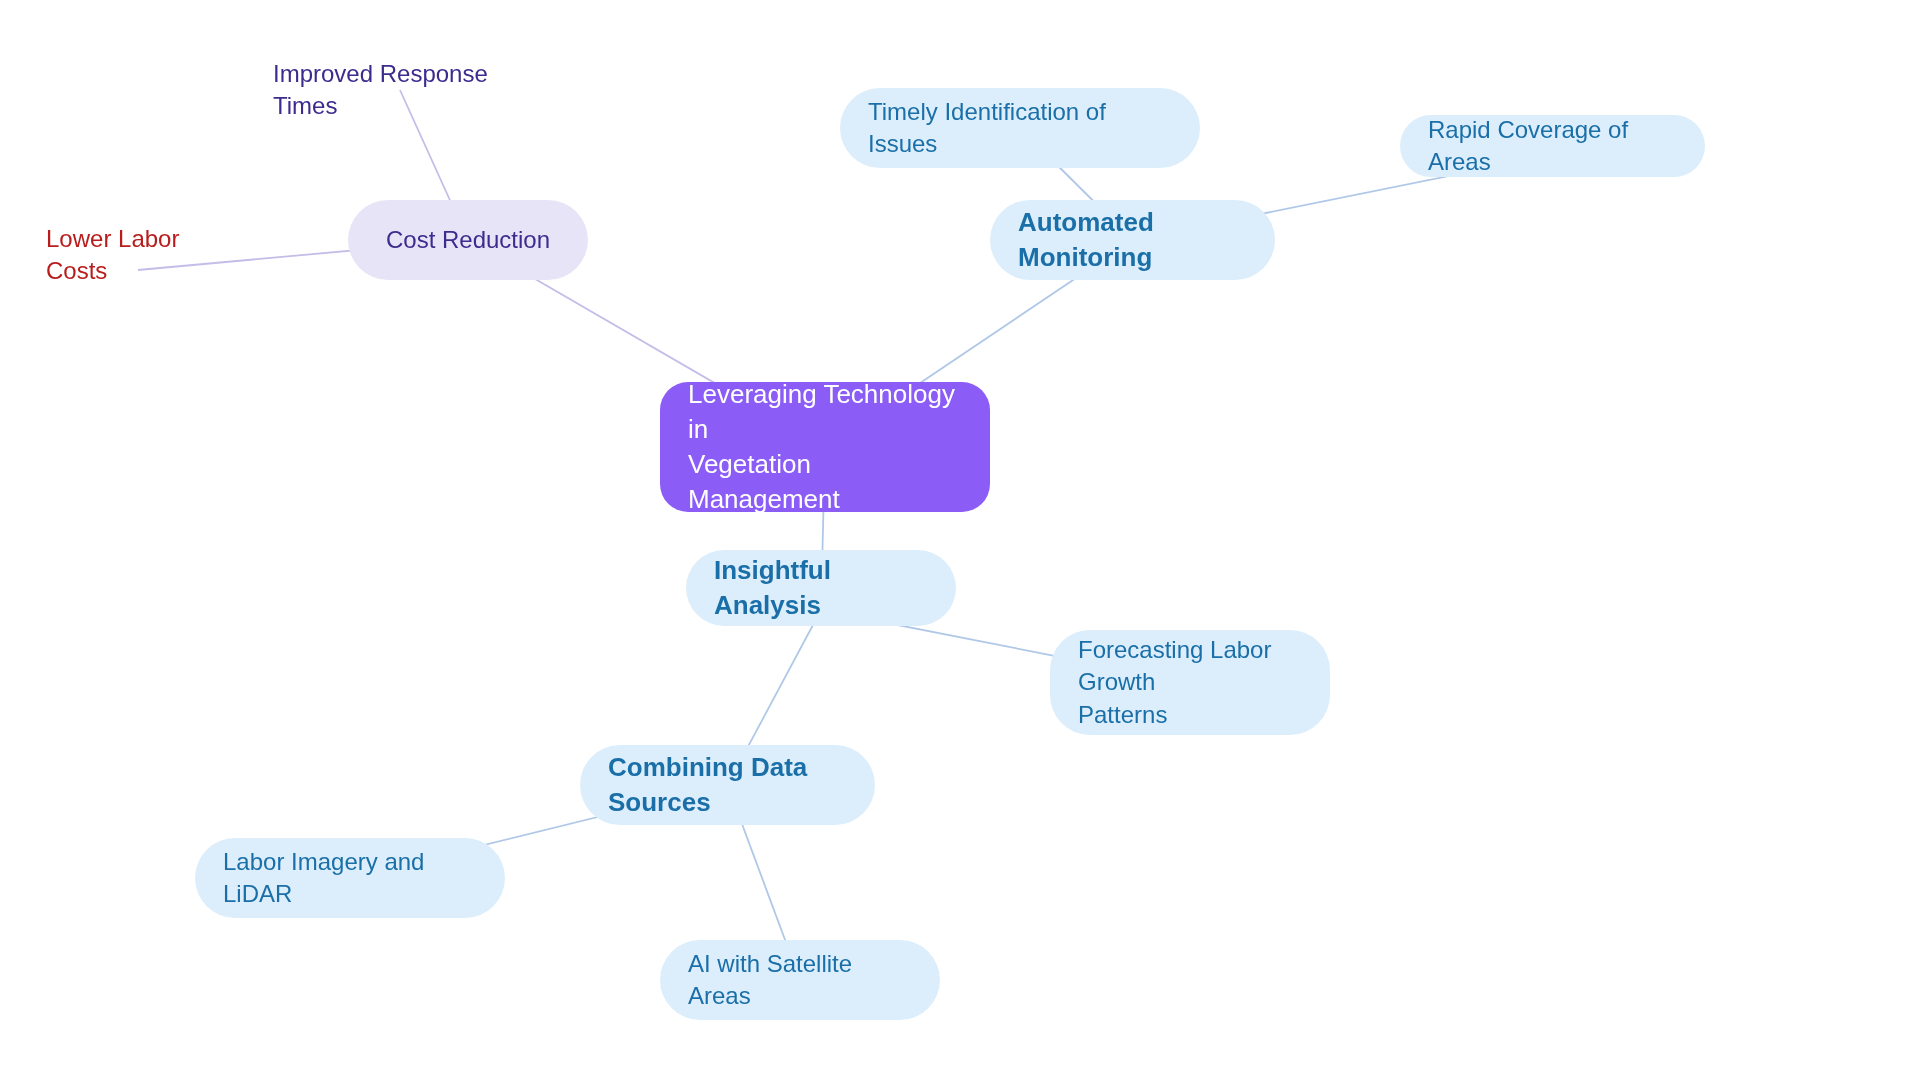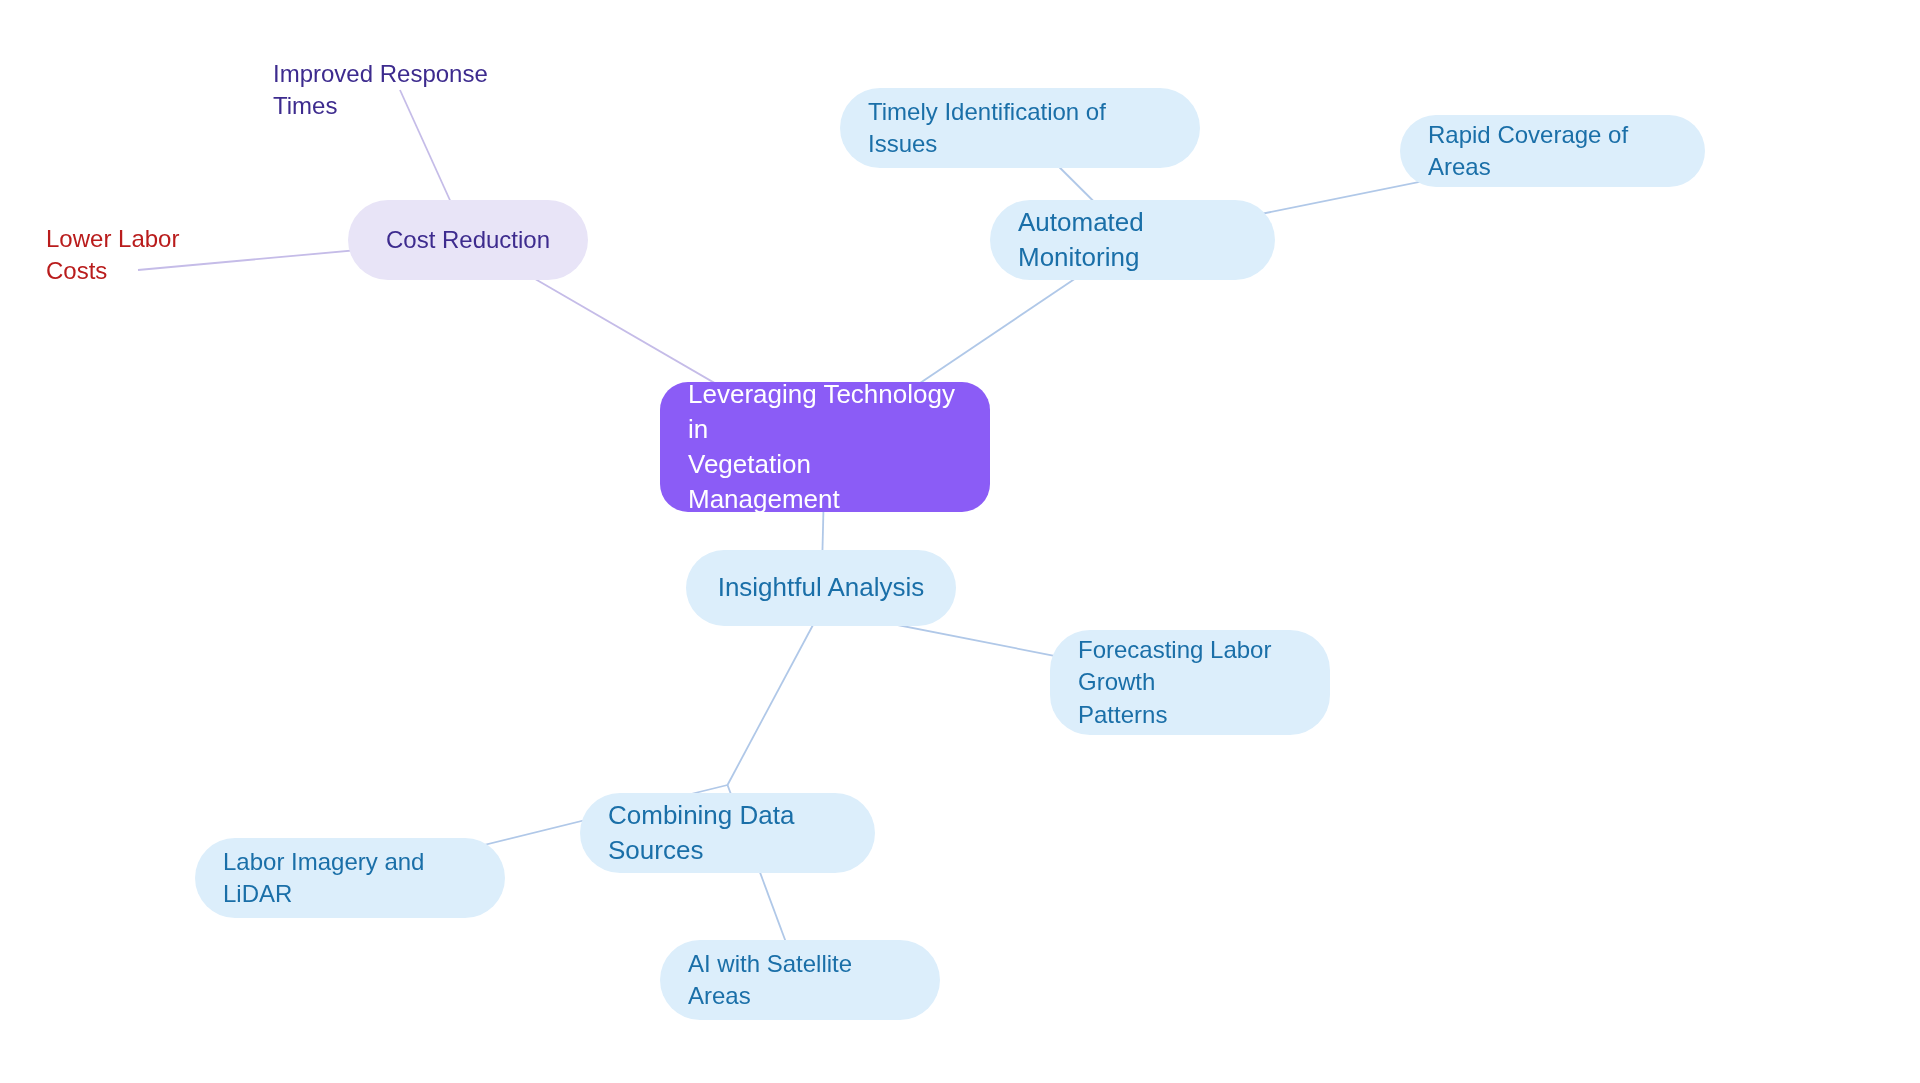--- a/index.html
+++ b/index.html
@@ -57,21 +57,21 @@
       color: #1a6fa8;
       font-size: 24px;
       font-weight: 400;
       border: none;
     }
 
     .node-blue-lg {
       background: #dceefb;
       color: #1a6fa8;
       font-size: 26px;
-      font-weight: 400;
+      font-weight: 700;
       border: none;
     }
   </style>
 </head>
 <body>
 
 <svg class="connections" id="svg-connections">
     <line x1="825" y1="447" x2="468" y2="240" stroke="#c5bce8" stroke-width="1.8"></line>
     <line x1="468" y1="240" x2="400" y2="90" stroke="#c5bce8" stroke-width="1.8"></line>
     <line x1="468" y1="240" x2="138" y2="270" stroke="#c5bce8" stroke-width="1.8"></line>
@@ -103,34 +103,34 @@
 </div>
 
 <div class="node node-blue-lg" style="left: 990px; top: 200px; width: 285px; height: 80px;">
   <span>Automated Monitoring</span>
 </div>
 
 <div class="node node-blue" style="left: 840px; top: 88px; width: 360px; height: 80px;">
   <span>Timely Identification of Issues</span>
 </div>
 
-<div class="node node-blue" style="left: 1400px; top: 115px; width: 305px; height: 72px;">
+<div class="node node-blue" style="left: 1400px; top: 115px; width: 305px; height: 62px;">
   <span>Rapid Coverage of Areas</span>
 </div>
 
 <div class="node node-blue-lg" style="left: 686px; top: 550px; width: 270px; height: 76px;">
   <span>Insightful Analysis</span>
 </div>
 
 <div class="node node-blue" style="left: 1050px; top: 630px; width: 280px; height: 105px;">
   <span style="white-space: pre-line;">Forecasting Labor Growth
 Patterns</span>
 </div>
 
-<div class="node node-blue-lg" style="left: 580px; top: 745px; width: 295px; height: 80px; margin-top: 48px;">
+<div class="node node-blue-lg" style="left: 580px; top: 745px; width: 295px; height: 80px;">
   <span>Combining Data Sources</span>
 </div>
 
 <div class="node node-blue" style="left: 195px; top: 838px; width: 310px; height: 80px;">
   <span>Labor Imagery and LiDAR</span>
 </div>
 
 <div class="node node-blue" style="left: 660px; top: 940px; width: 280px; height: 80px;">
   <span>AI with Satellite Areas</span>
 </div>

